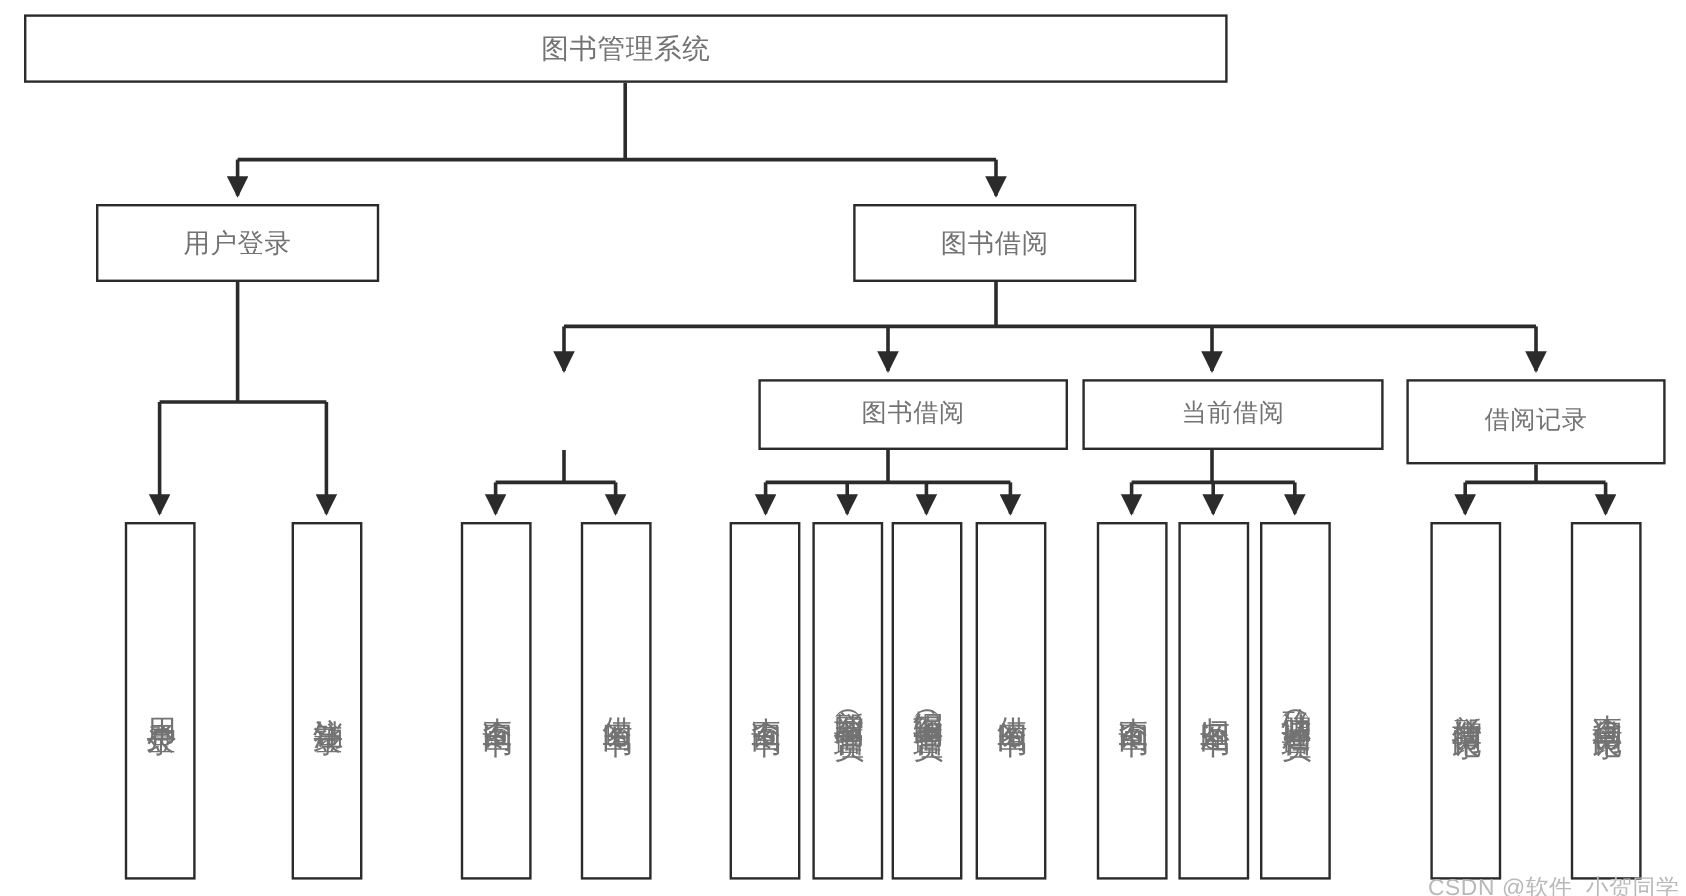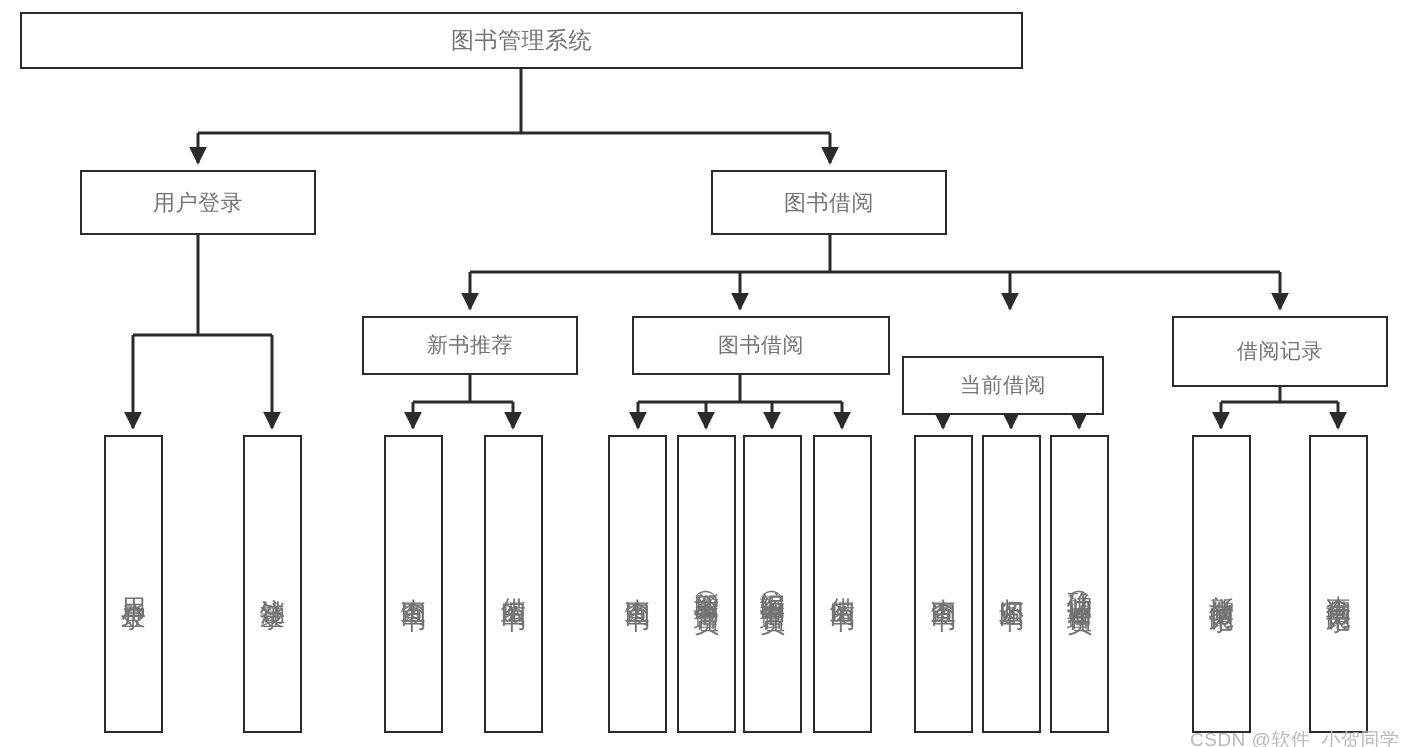--- a/index.html
+++ b/index.html
@@ -127,27 +127,24 @@
     <span class="label">图书管理系统</span>
   </div>
 
   <div class="node lvl1" style="left:80px; top:170px; width:236px; height:65px;">
     <span class="label">用户登录</span>
   </div>
   <div class="node lvl1" style="left:711px; top:170px; width:236px; height:65px;">
     <span class="label">图书借阅</span>
   </div>
 
-  <div class="node lvl2" style="left:362px; top:316px; width:216px; height:59px;">
-    <span class="label">新书推荐</span>
-  </div>
   <div class="node lvl2" style="left:632px; top:316px; width:258px; height:59px;">
     <span class="label">图书借阅</span>
   </div>
-  <div class="node lvl2" style="left:902px; top:316px; width:202px; height:59px;margin-top:40px;">
+  <div class="node lvl2" style="left:902px; top:316px; width:251px; height:59px;">
     <span class="label">当前借阅</span>
   </div>
   <div class="node lvl2" style="left:1172px; top:316px; width:216px; height:71px;">
     <span class="label">借阅记录</span>
   </div>
 
   <div class="node leaf" style="left:104px; top:435px; width:59px; height:298px;">
     <span class="label">用户登录</span>
   </div>
   <div class="node leaf" style="left:243px; top:435px; width:59px; height:298px;">

